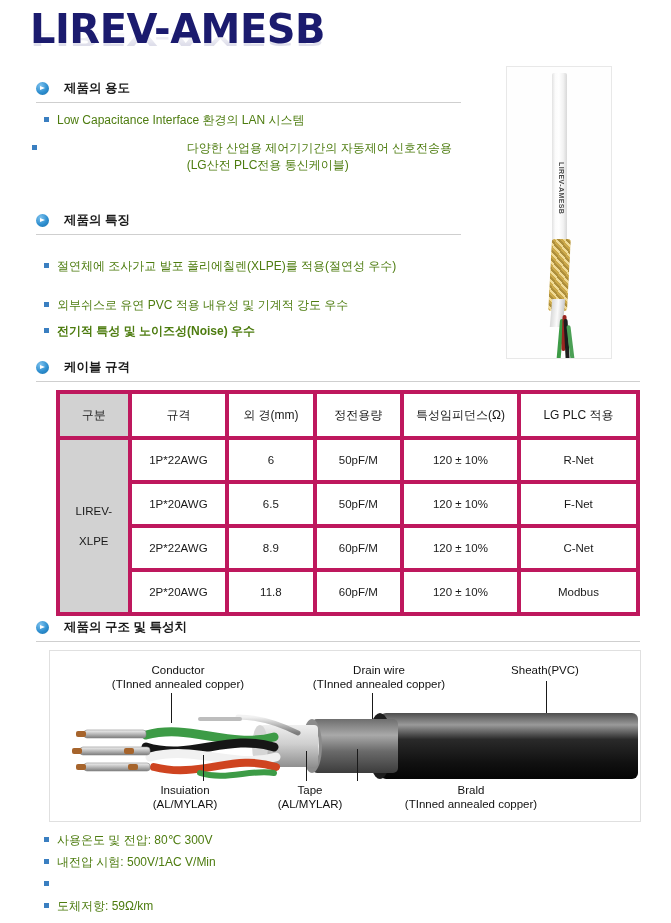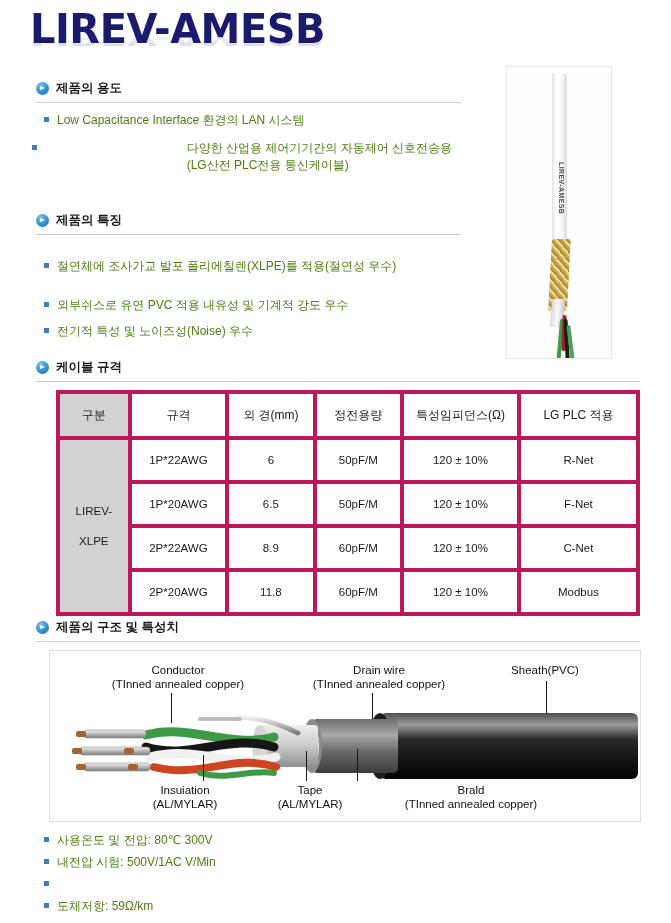--- a/index.html
+++ b/index.html
@@ -43,21 +43,21 @@
     -webkit-mask-image: linear-gradient(to bottom, rgba(0,0,0,0.85), rgba(0,0,0,0));
     mask-image: linear-gradient(to bottom, rgba(0,0,0,0.85), rgba(0,0,0,0));
     margin-top: -2px;
   }
 
   
   .section-head {
     position: absolute;
     display: flex;
     align-items: center;
-    gap: 7px;
+    gap: 15px;
     padding-bottom: 5px;
     border-bottom: 1px solid #cfcfcf;
   }
   .sec-icon {
     width: 13px;
     height: 13px;
     border-radius: 50%;
     background: radial-gradient(circle at 35% 28%, #7ec2ee 0%, #2e8fd0 55%, #1b6ea8 100%);
     position: relative;
     flex: 0 0 auto;
@@ -262,21 +262,21 @@
 <div class="bullet-row" style="left:44px; top:258px; width:440px;">
   <span class="sq"></span>
   <span class="btext">절연체에 조사가교 발포 폴리에칠렌(XLPE)를 적용(절연성 우수)</span>
 </div>
 
 <div class="bullet-row" style="left:44px; top:297px; width:440px;">
   <span class="sq"></span>
   <span class="btext">외부쉬스로 유연 PVC 적용 내유성 및 기계적 강도 우수</span>
 </div>
 
-<div class="bullet-row" style="left:44px; top:323px; width:440px;">
+<div class="bullet-row" style="left:44px; top:323px; width:440px;font-weight:bold;">
   <span class="sq"></span>
   <span class="btext">전기적 특성 및 노이즈성(Noise) 우수</span>
 </div>
 
 <div class="photo">
   <div class="cable-body"></div>
   <div class="cable-print">LIREV-AMESB</div>
   <div class="braid"></div>
   <div class="foil"></div>
   <div class="wire w-green"></div>

